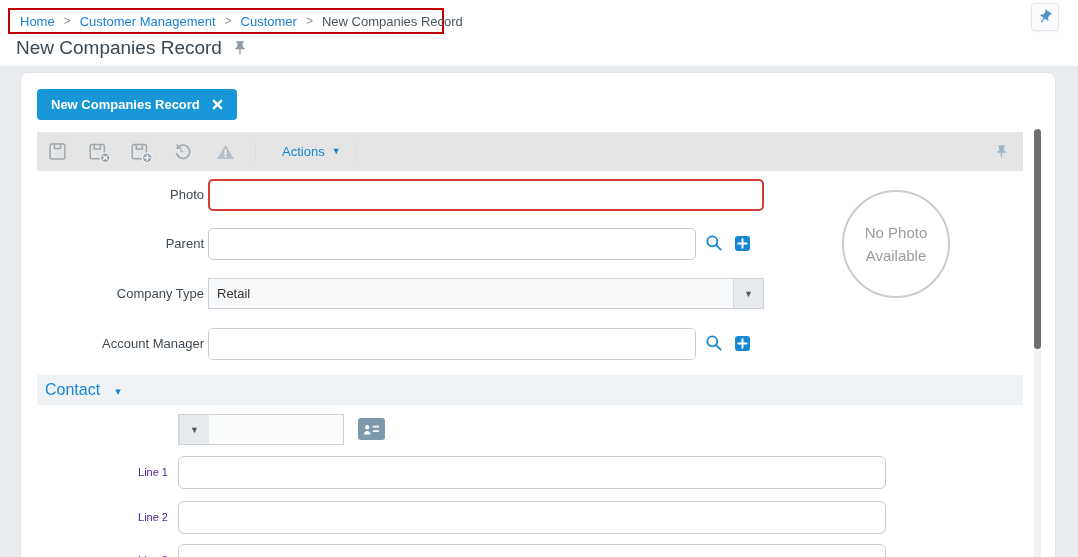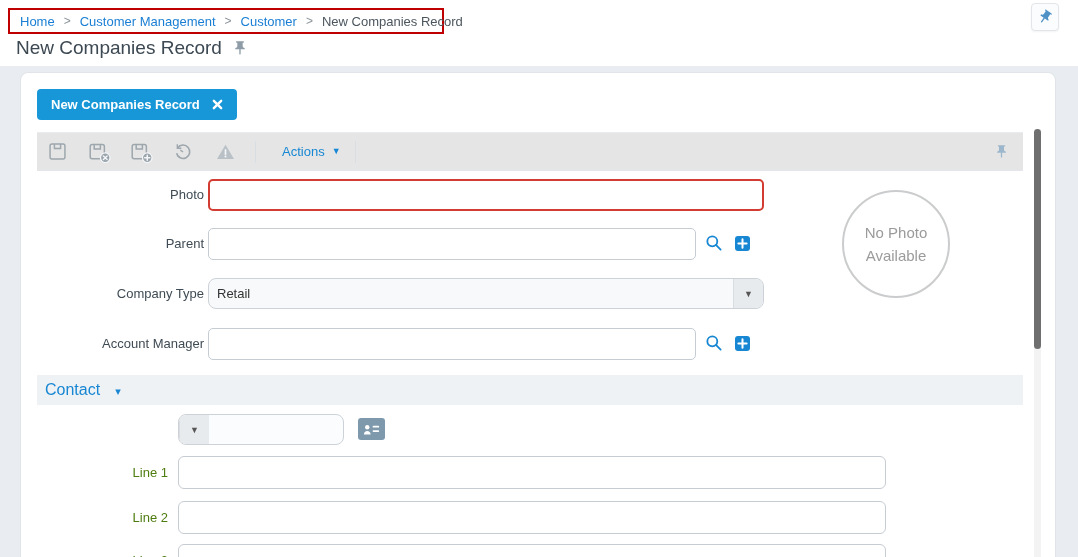--- a/index.html
+++ b/index.html
@@ -40,29 +40,29 @@
   .tool-divider { width:1px; height:22px; background:#d9dee2; margin:0 12px 0 0; }
   .actions-btn { border:none; background:none; display:flex; align-items:center; gap:7px;
     margin:0 14px; color:#1787d3; font-size:13px; cursor:pointer; font-family:inherit; }
   .actions-caret { font-size:9px; line-height:1; }
   .toolbar-pin-btn { border:none; background:none; margin-left:auto; margin-right:14px;
     color:#9cb7cc; cursor:pointer; display:flex; }
 
   
   .f-label { position:absolute; left:0; width:183px; text-align:right; font-size:13px;
     color:#3f4b54; line-height:32px; white-space:nowrap; }
-  .f-label-sm { position:absolute; left:0; width:147px; text-align:right; font-size:13px;
-    color:#4d7c0f; line-height:33px; }
+  .f-label-sm { position:absolute; left:0; width:147px; text-align:right; font-size:11px;
+    color:#4c1d95; line-height:33px; }
   .txt-input { position:absolute; height:32px; border:1px solid #c6ccd2; border-radius:5px;
     background:#ffffff; font-family:inherit; font-size:13px; color:#333; padding:0 8px; outline:none; }
   .txt-input.error { border:2px solid #d23c32; }
   .lookup-btn { position:absolute; border:none; background:none; cursor:pointer; display:flex; }
   .add-btn { position:absolute; width:15px; height:15px; background:#1787d3; border:none;
     border-radius:3px; cursor:pointer; display:flex; align-items:center; justify-content:center; }
-  .sel { position:absolute; height:31px; border:1px solid #ccd2d7; border-radius:8px;
+  .sel { position:absolute; height:31px; border:1px solid #ccd2d7; border-radius:0;
     background:#f8f9fa; display:flex; align-items:stretch; cursor:pointer; overflow:hidden; }
   .sel-value { flex:1; font-size:13px; color:#333; padding:0 8px; display:flex; align-items:center; }
   .sel-arrow { width:30px; background:#e8ebee; border-left:1px solid #d9dde1; color:#555;
     font-size:9px; display:flex; align-items:center; justify-content:center; }
   .photo-circle { position:absolute; left:821px; top:117px; width:108px; height:108px;
     border:2px solid #cbcccd; border-radius:50%; display:flex; flex-direction:column;
     align-items:center; justify-content:center; color:#9b9b9b; font-size:15px; line-height:1.55;
     background:#fff; }
   .section-bar { position:absolute; left:16px; top:302px; width:986px; height:30px;
     background:#eff2f5; display:flex; align-items:center; padding-left:8px; gap:15px;

